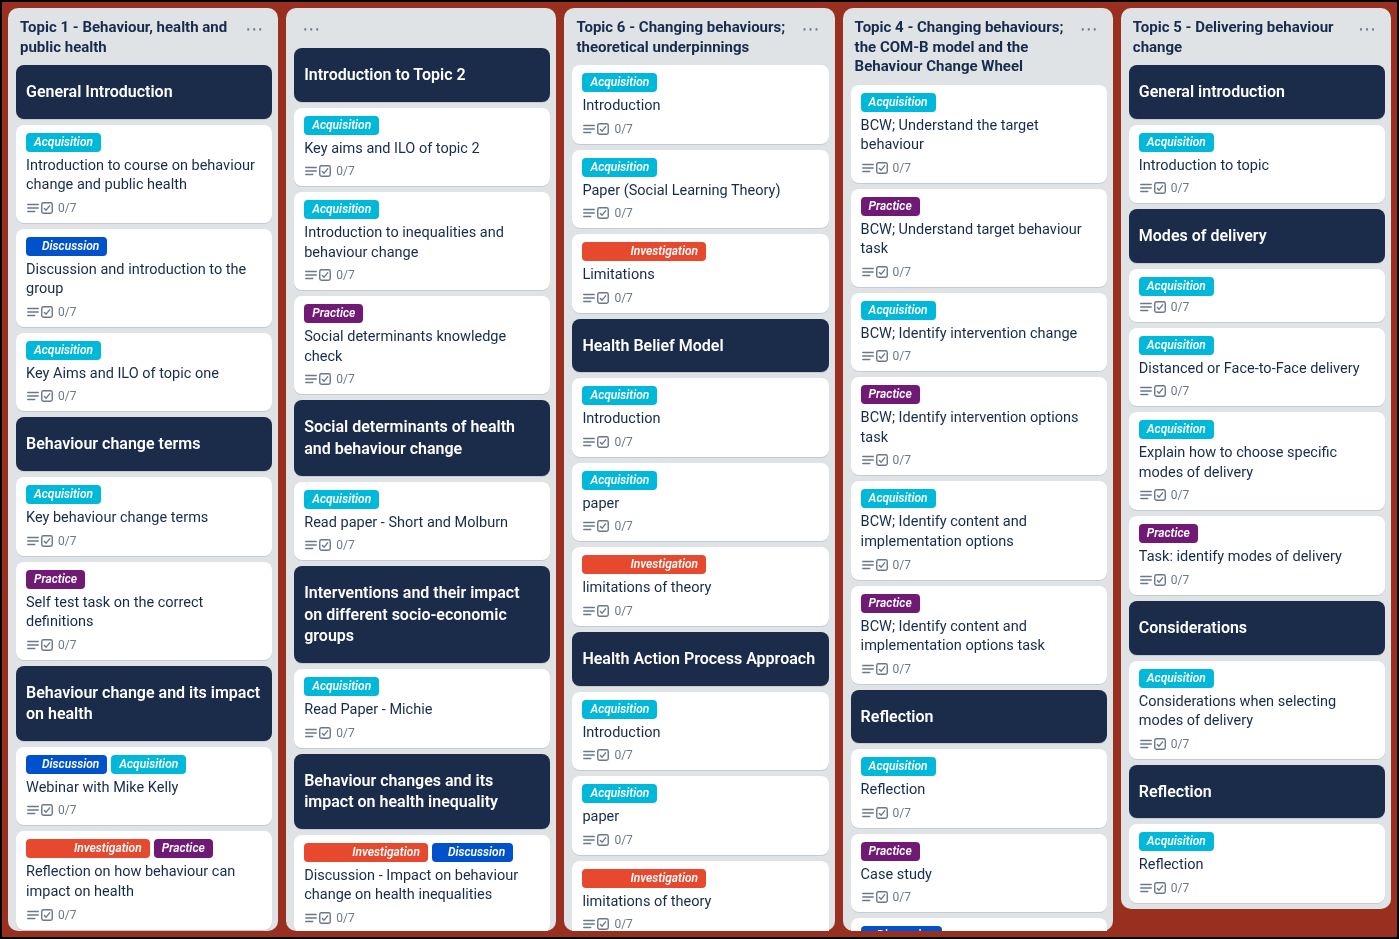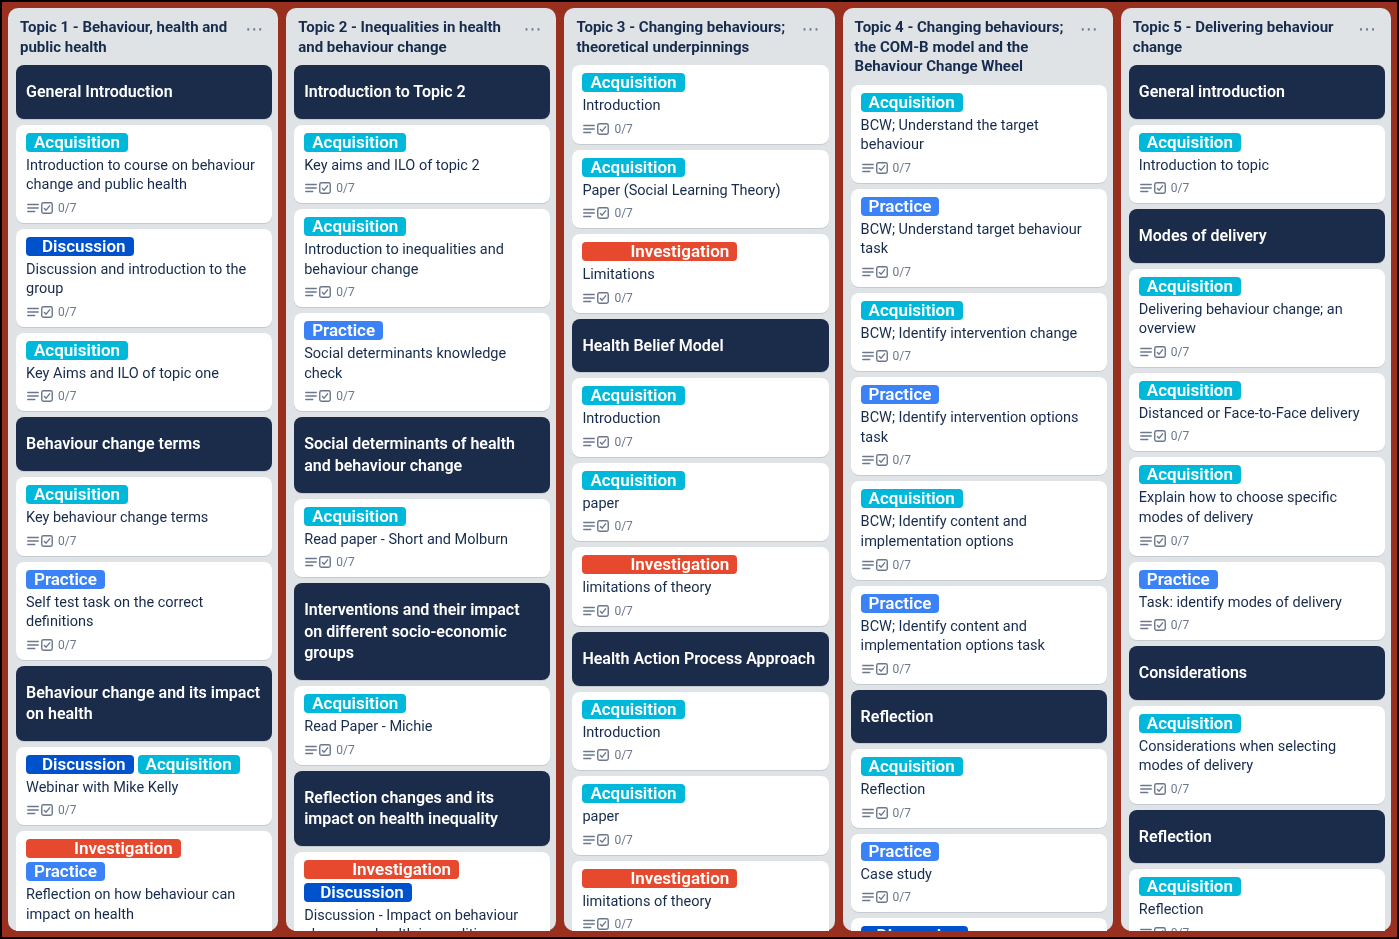--- a/index.html
+++ b/index.html
@@ -75,30 +75,31 @@
     background: #1b2b4a;
     color: #ffffff;
   }
   .card.header-card .card-title {
     font-weight: 600;
     font-size: 16px;
     padding: 8px 0;
   }
   .labels { display: flex; flex-wrap: wrap; gap: 4px; margin-bottom: 4px; }
   .label {
-    font-size: 17px;
+    font-size: 12px;
     font-weight: 600;
     color: #fff;
     padding: 1px 8px 2px;
     border-radius: 4px;
     line-height: 16px;
+    font-style: italic;
   }
   .l-acq { background: #00b8d9; }
   .l-disc { background: #0052cc; padding-left: 16px; }
-  .l-prac { background: #3b82f6; }
+  .l-prac { background: #701a75; }
   .l-inv { background: #e6492d; padding-left: 48px; }
 
   .card-title {
     font-size: 14.5px;
     line-height: 1.35;
     color: inherit;
     margin-bottom: 6px;
   }
   .card.header-card .card-title { margin-bottom: 0; }
 
@@ -299,21 +300,20 @@
                 </svg>
               </span>
               <span>0/7</span>
             </span>
           </div>
         </div>
       </div>
     </div>
     <div class="list">
       <div class="list-header">
-        <div class="list-title">Topic 2 - Inequalities in health and behaviour change</div>
         <div class="list-menu">⋯</div>
       </div>
       <div class="list-body">
         <div class="card header-card">
           <div class="card-title">Introduction to Topic 2</div>
         </div>
         <div class="card">
           <div class="labels">
             <span class="label l-acq">Acquisition</span>
           </div>
@@ -433,21 +433,21 @@
                 <svg viewBox="0 0 16 16" fill="none" stroke="currentColor" stroke-width="1.6" stroke-linecap="round" stroke-linejoin="round">
                   <rect x="2" y="2" width="12" height="12" rx="2"></rect>
                   <polyline points="5 8.5 7 10.5 11 5.5"></polyline>
                 </svg>
               </span>
               <span>0/7</span>
             </span>
           </div>
         </div>
         <div class="card header-card">
-          <div class="card-title">Reflection changes and its impact on health inequality</div>
+          <div class="card-title">Behaviour changes and its impact on health inequality</div>
         </div>
         <div class="card">
           <div class="labels">
             <span class="label l-inv">Investigation</span>
             <span class="label l-disc">Discussion</span>
           </div>
           <div class="card-title">Discussion - Impact on behaviour change on health inequalities</div>
           <div class="badges">
             <span class="badge icon-lines">
               <svg viewBox="0 0 16 16" fill="none" stroke="currentColor" stroke-width="1.6" stroke-linecap="round">
@@ -464,21 +464,21 @@
                 </svg>
               </span>
               <span>0/7</span>
             </span>
           </div>
         </div>
       </div>
     </div>
     <div class="list">
       <div class="list-header">
-        <div class="list-title">Topic 3 - Changing behaviours; theoretical underpinnings</div>
+        <div class="list-title">Topic 6 - Changing behaviours; theoretical underpinnings</div>
         <div class="list-menu">⋯</div>
       </div>
       <div class="list-body">
         <div class="card">
           <div class="labels">
             <span class="label l-acq">Acquisition</span>
           </div>
           <div class="card-title">Introduction</div>
           <div class="badges">
             <span class="badge icon-lines">
@@ -940,21 +940,20 @@
             </span>
           </div>
         </div>
         <div class="card header-card">
           <div class="card-title">Modes of delivery</div>
         </div>
         <div class="card">
           <div class="labels">
             <span class="label l-acq">Acquisition</span>
           </div>
-          <div class="card-title">Delivering behaviour change; an overview</div>
           <div class="badges">
             <span class="badge icon-lines">
               <svg viewBox="0 0 16 16" fill="none" stroke="currentColor" stroke-width="1.6" stroke-linecap="round">
                 <line x1="2" y1="4" x2="14" y2="4"></line>
                 <line x1="2" y1="8" x2="14" y2="8"></line>
                 <line x1="2" y1="12" x2="10" y2="12"></line>
               </svg>
             </span>
             <span class="badge">
               <span class="icon-check">

